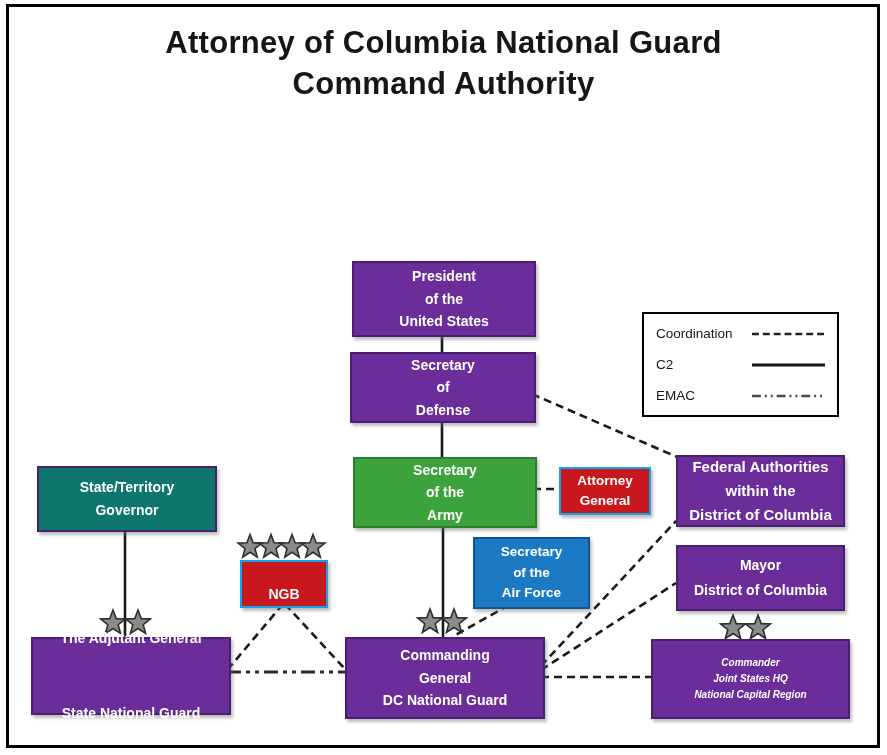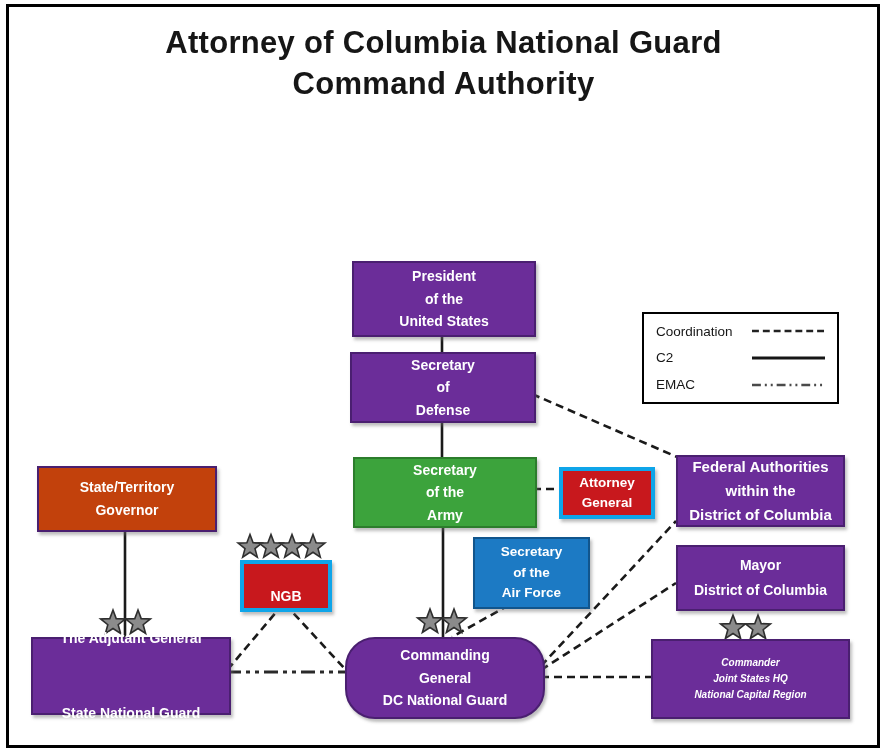--- a/index.html
+++ b/index.html
@@ -7,39 +7,39 @@
          font-family:"Liberation Sans","DejaVu Sans",sans-serif;}
   .frame{position:absolute;left:6px;top:4px;right:7px;bottom:7px;border:3px solid #000;}
   .title{position:absolute;top:22px;left:0;right:0;text-align:center;
          font-size:31px;font-weight:bold;color:#161616;line-height:41px;letter-spacing:.3px;}
   .node{position:absolute;display:flex;flex-direction:column;justify-content:center;align-items:center;
         color:#fff;font-weight:bold;font-size:14px;line-height:1.62;text-align:center;
         box-shadow:2px 3px 3px rgba(110,110,110,.45);}
   .node span{display:block;}
   .b-purple{border:2px solid #4a1f70;}
   .b-green{border:2px solid #2c7d2c;}
-  .b-red{border:4px solid #0ea5e9;}
+  .b-red{border:2px solid #0ea5e9;}
   .b-blue{border:2px solid #11558c;}
   .n-president{left:352px;top:261px;width:180px;height:72px;}
   .n-secdef{left:350px;top:352px;width:182px;height:67px;}
   .n-secarmy{left:353px;top:457px;width:180px;height:67px;}
   .n-ag{left:559px;top:467px;width:88px;height:44px;font-size:13.5px;line-height:1.5;}
   .n-airforce{left:473px;top:537px;width:113px;height:68px;font-size:13.5px;line-height:1.55;}
   .n-ngb{left:240px;top:560px;width:84px;height:44px;}
   .n-gov{left:37px;top:466px;width:176px;height:62px;}
   .n-adj{left:31px;top:637px;width:196px;height:74px;line-height:1.95;}
   .n-cg{left:345px;top:637px;width:196px;height:78px;}
   .n-fa{left:676px;top:455px;width:165px;height:68px;font-size:15px;line-height:1.6;}
   .n-mayor{left:676px;top:545px;width:165px;height:62px;line-height:1.8;}
   .n-cdr{left:651px;top:639px;width:195px;height:76px;font-size:10px;line-height:1.62;font-style:italic;}
   #lines{position:absolute;left:0;top:0;pointer-events:none;}
   .c2{stroke:#1a1a1a;stroke-width:2.6;fill:none;}
   .coord{stroke:#1a1a1a;stroke-width:2.6;stroke-dasharray:8 5;fill:none;}
   .emac{stroke:#2a2a2a;stroke-width:3;stroke-dasharray:14 5 4 5 4 5;fill:none;}
-  .legend{position:absolute;left:642px;top:312px;width:197px;height:92px;border:2px solid #000;
+  .legend{position:absolute;left:642px;top:312px;width:197px;height:105px;border:2px solid #000;
           background:#fff;display:flex;flex-direction:column;justify-content:space-around;
           padding:4px 0;box-sizing:border-box;}
   .legend-row{display:flex;align-items:center;padding:0 12px;}
   .legend-label{flex:0 0 96px;font-size:13.5px;color:#161616;}
   .ls{width:74px;height:8px;}
   .ls path{fill:none;}
   .ls-dashed{stroke:#222;stroke-width:2.6;stroke-dasharray:7 4;}
   .ls-solid{stroke:#161616;stroke-width:3.2;}
   .ls-dashdot{stroke:#4a4a4a;stroke-width:2.4;stroke-dasharray:9 4 2 4 2 4;}
 </style>
@@ -111,29 +111,29 @@
     <span>General</span>
   </div>
   <div class="node n-airforce b-blue" style="background: rgb(28, 122, 196);">
     <span>Secretary</span>
     <span>of the</span>
     <span>Air Force</span>
   </div>
   <div class="node n-ngb b-red" style="background: rgb(200, 24, 29); justify-content: flex-end;">
     <span>NGB</span>
   </div>
-  <div class="node n-gov b-purple" style="background: #c2410c;">
+  <div class="node n-gov b-purple" style="background: #0f766e;">
     <span>State/Territory</span>
     <span>Governor</span>
   </div>
   <div class="node n-adj b-purple" style="background: rgb(107, 45, 153); gap: 48px;">
     <span>The Adjutant General</span>
     <span>State National Guard</span>
   </div>
-  <div class="node n-cg b-purple" style="background: rgb(107, 45, 153); border-radius: 30px;">
+  <div class="node n-cg b-purple" style="background: rgb(107, 45, 153);">
     <span>Commanding</span>
     <span>General</span>
     <span>DC National Guard</span>
   </div>
   <div class="node n-fa b-purple" style="background: rgb(107, 45, 153);">
     <span>Federal Authorities</span>
     <span>within the</span>
     <span>District of Columbia</span>
   </div>
   <div class="node n-mayor b-purple" style="background: rgb(107, 45, 153);">

